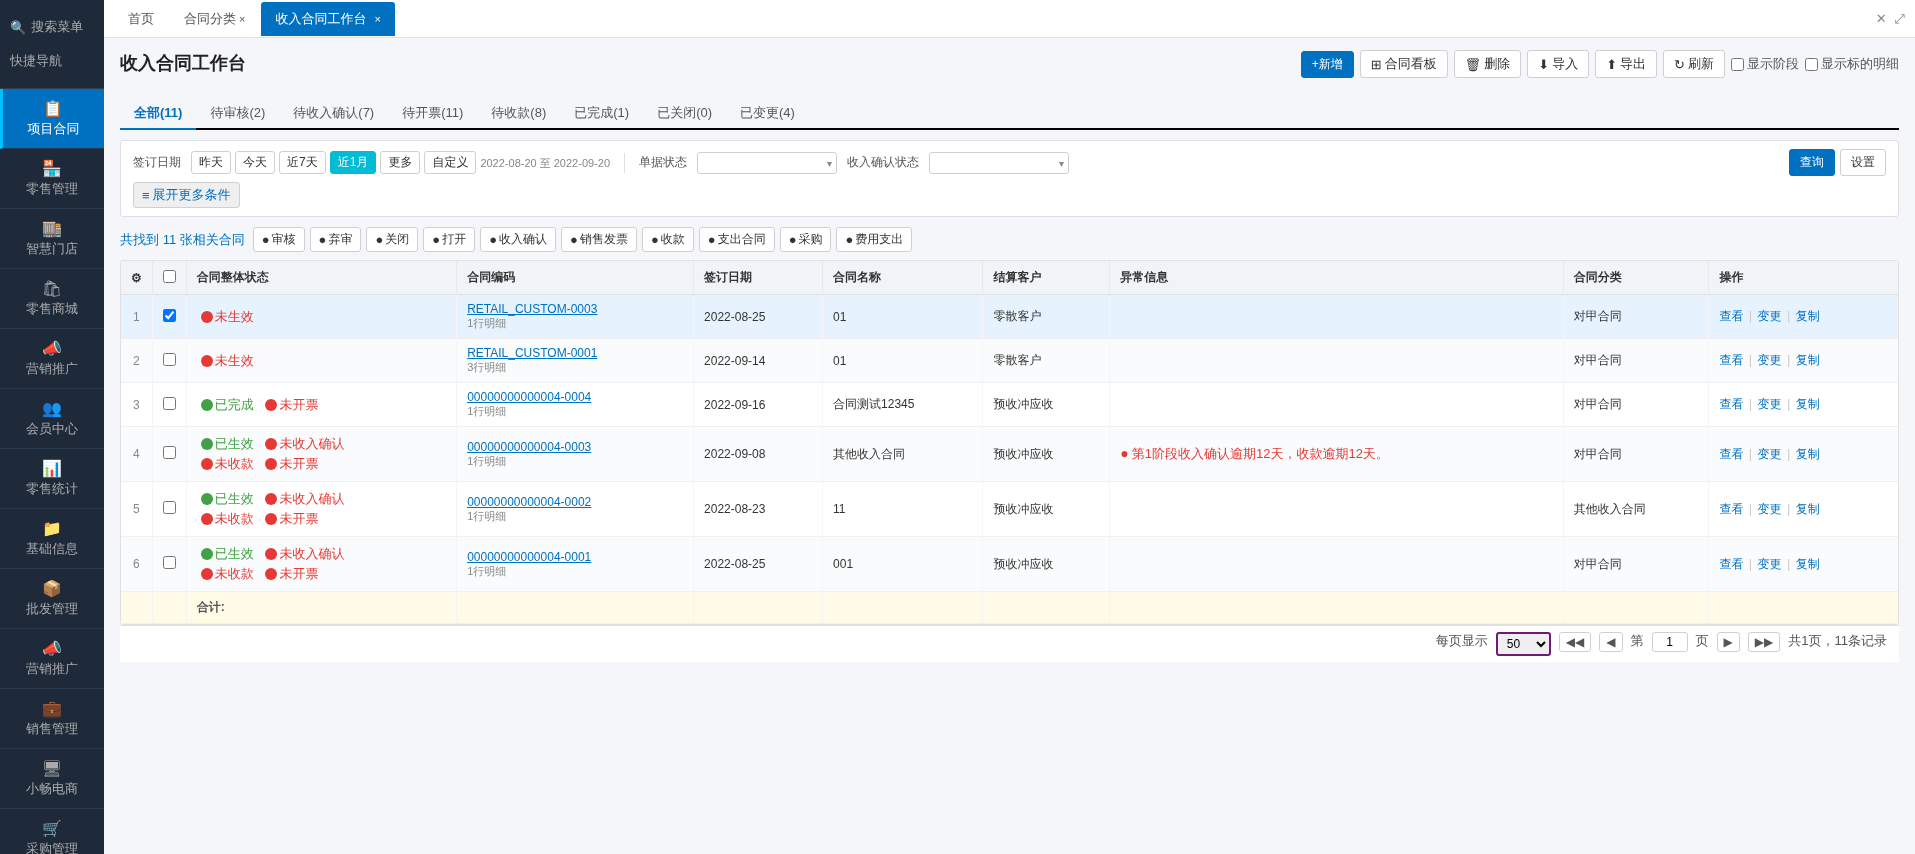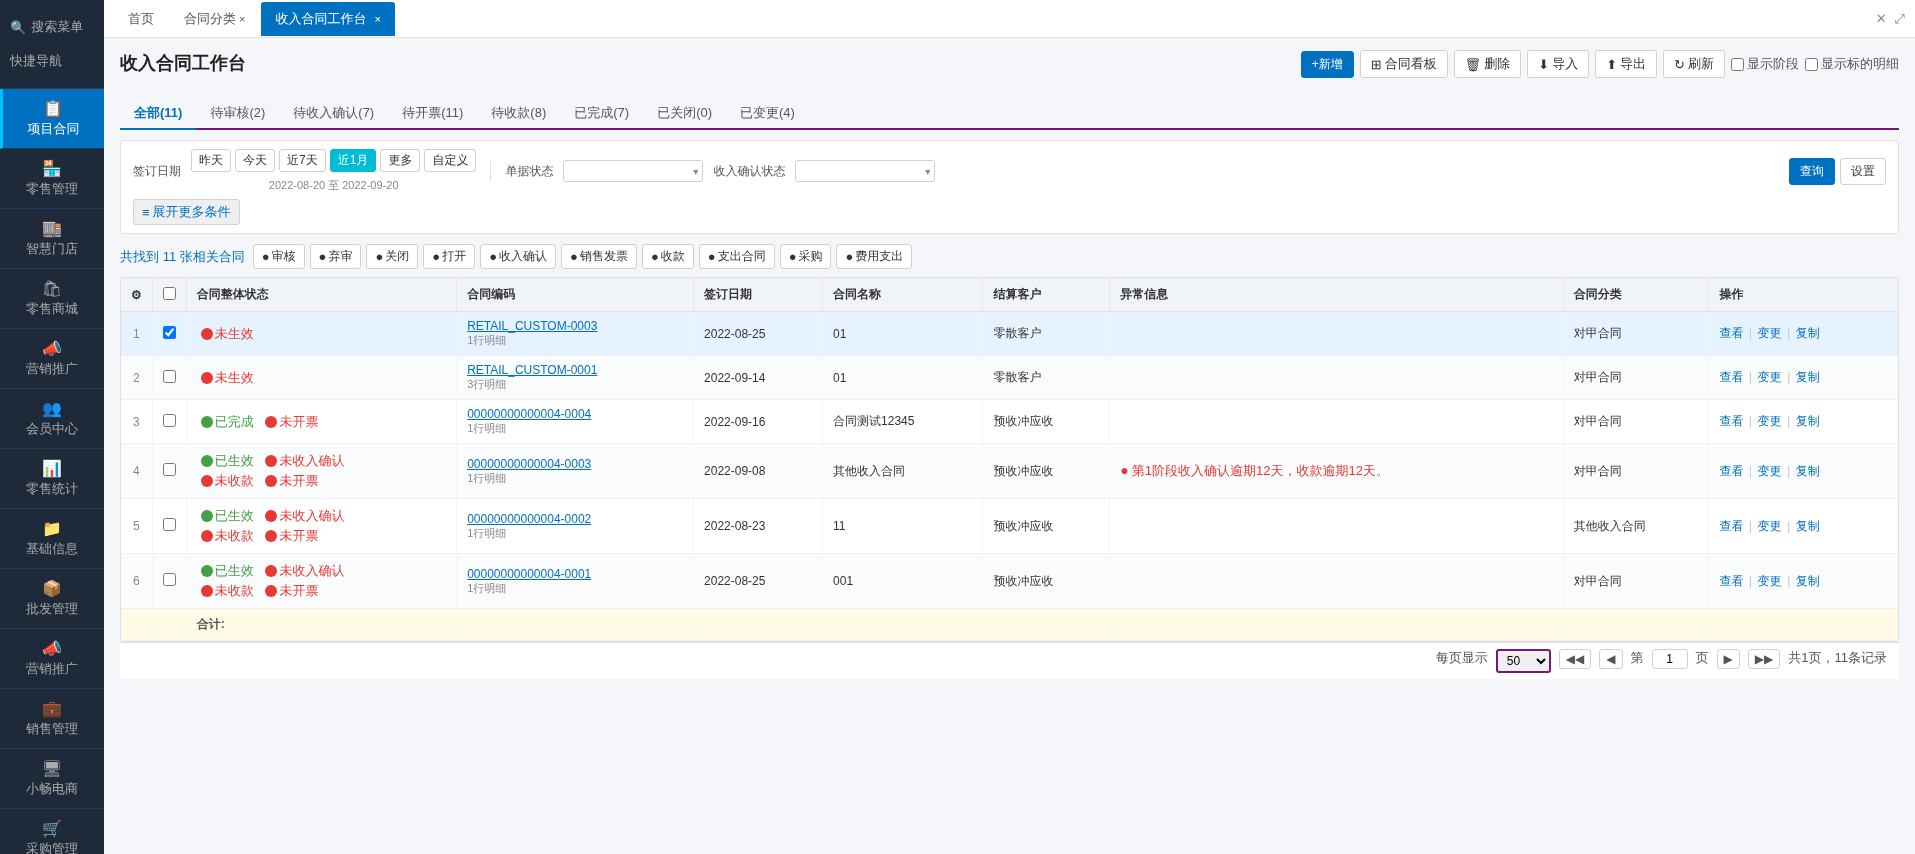--- a/index.html
+++ b/index.html
@@ -31,21 +31,21 @@
     
     .page-title { font-size: 18px; font-weight: bold; color: #222; margin-bottom: 12px; }
 
     
     .toolbar { display: flex; align-items: center; gap: 6px; margin-bottom: 10px; flex-wrap: wrap; }
     .btn { padding: 4px 10px; border: 1px solid #d0d0d0; background: #fff; color: #333; cursor: pointer; border-radius: 3px; font-size: 12px; display: flex; align-items: center; gap: 3px; }
     .btn-primary { background: #0070c0; color: #fff; border-color: #0070c0; }
     .checkbox-label { font-size: 12px; color: #555; display: flex; align-items: center; gap: 3px; }
 
     
-    .status-tabs { display: flex; align-items: center; gap: 0; border-bottom: 2px solid #701a75; margin-bottom: 10px; }
+    .status-tabs { display: flex; align-items: center; gap: 0; border-bottom: 2px solid #000000; margin-bottom: 10px; }
     .status-tab { padding: 6px 14px; cursor: pointer; font-size: 13px; color: #555; border-bottom: 2px solid transparent; margin-bottom: -2px; }
     .status-tab.active { color: #0070c0; border-bottom: 2px solid #0070c0; font-weight: bold; }
 
     
     .filter-bar { background: #fff; border: 1px solid #e0e0e0; border-radius: 3px; padding: 8px 12px; margin-bottom: 10px; }
     .filter-row { display: flex; align-items: center; gap: 10px; flex-wrap: wrap; }
     .filter-label { font-size: 12px; color: #555; white-space: nowrap; }
     .filter-date-btn { padding: 2px 7px; border: 1px solid #d0d0d0; border-radius: 3px; cursor: pointer; font-size: 12px; color: #333; background: #fff; }
     .filter-date-btn.active { background: #00bcd4; color: #fff; border-color: #00bcd4; }
     .filter-date-range { font-size: 11px; color: #888; margin-top: 2px; }
@@ -233,29 +233,29 @@
         </label>
       </div>
     </div>
 
     <div class="status-tabs" id="status-tabs-container">
         <div class="status-tab active">全部(11)</div>
         <div class="status-tab">待审核(2)</div>
         <div class="status-tab">待收入确认(7)</div>
         <div class="status-tab">待开票(11)</div>
         <div class="status-tab">待收款(8)</div>
-        <div class="status-tab">已完成(7)</div>
+        <div class="status-tab">已完成(1)</div>
         <div class="status-tab">已关闭(0)</div>
         <div class="status-tab">已变更(4)</div>
       </div>
 
     <div class="filter-bar">
       <div class="filter-row">
         <span class="filter-label">签订日期</span>
-        <div id="date-options" style="display:flex;gap:4px;align-items:center;flex-direction:column;">
+        <div id="date-options" style="display:flex;gap:4px;align-items:center;flex-direction:row;">
           <div style="display:flex;gap:4px;">
             <button class="filter-date-btn">昨天</button>
             <button class="filter-date-btn">今天</button>
             <button class="filter-date-btn">近7天</button>
             <button class="filter-date-btn active">近1月</button>
             <button class="filter-date-btn">更多</button>
             <button class="filter-date-btn">自定义</button>
           </div>
           <div class="filter-date-range">2022-08-20 至 2022-09-20</div>
         </div>

